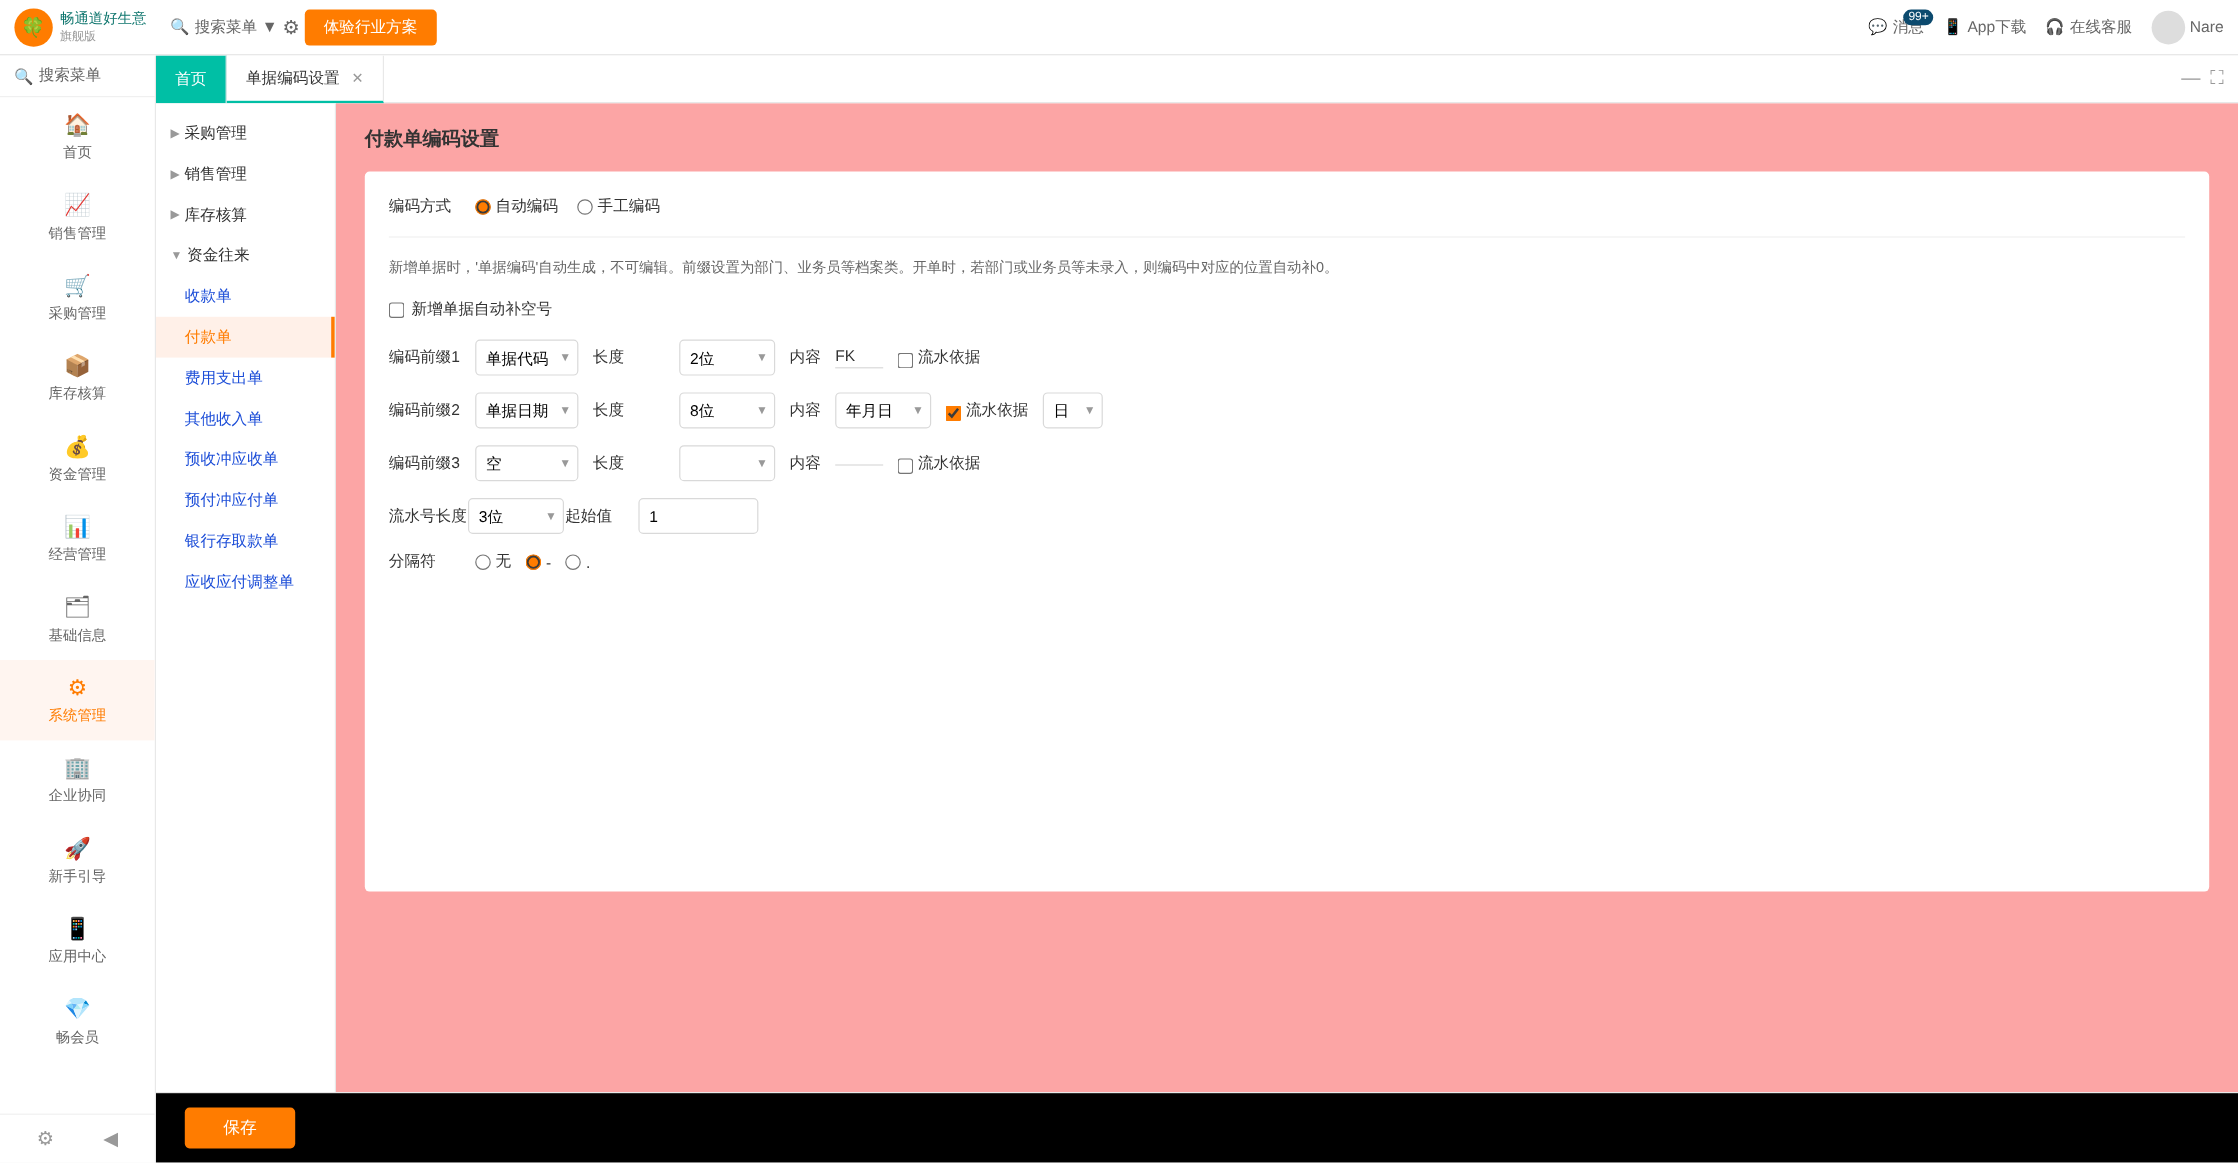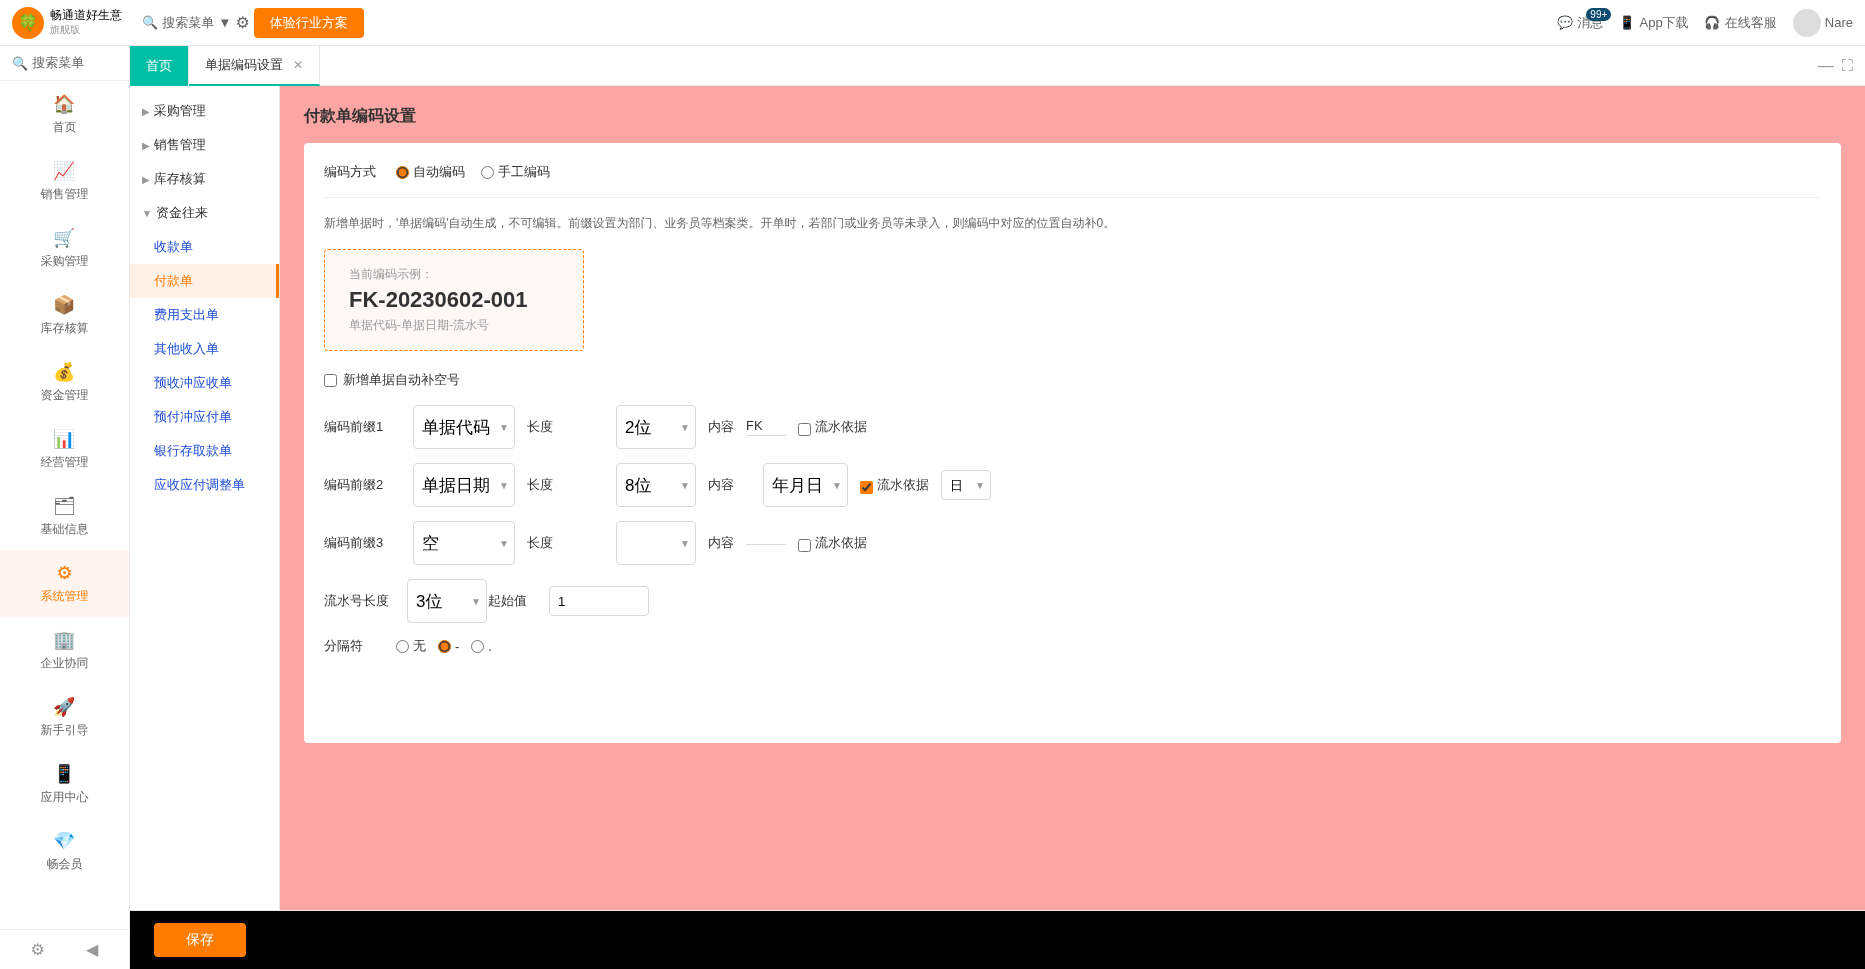--- a/index.html
+++ b/index.html
@@ -2,21 +2,21 @@
 <html><head>
   <meta charset="utf-8">
   <style>
     * { box-sizing: border-box; margin: 0; padding: 0; }
     body { font-family: 'Microsoft YaHei', Arial, sans-serif; font-size: 13px; background: #f5f5f5; color: #333; display: flex; flex-direction: column; height: 100vh; overflow: hidden; }
 
     
     .topbar { height: 46px; background: #fff; border-bottom: 1px solid #e8e8e8; display: flex; align-items: center; padding: 0 12px; gap: 10px; z-index: 100; flex-shrink: 0; }
     .topbar-logo { display: flex; align-items: center; gap: 6px; margin-right: 10px; }
     .topbar-logo-icon { width: 32px; height: 32px; background: #ff7c00; border-radius: 50%; display: flex; align-items: center; justify-content: center; color: #fff; font-size: 16px; }
-    .topbar-logo-text { font-size: 12px; color: #000000; line-height: 1.3; }
+    .topbar-logo-text { font-size: 12px; color: #0f766e; line-height: 1.3; }
     .topbar-logo-sub { font-size: 10px; color: #999; }
     .topbar-nav { display: flex; align-items: center; gap: 4px; flex: 1; }
     .topbar-search-btn { border: none; background: none; color: #666; cursor: pointer; font-size: 13px; display: flex; align-items: center; gap: 4px; }
     .topbar-dropdown { border: none; background: none; cursor: pointer; color: #666; }
     .topbar-settings { border: none; background: none; cursor: pointer; color: #666; font-size: 16px; }
     .topbar-trial-btn { background: #ff7c00; color: #fff; border: none; border-radius: 4px; padding: 6px 16px; cursor: pointer; font-size: 13px; }
     .topbar-right { display: flex; align-items: center; gap: 16px; margin-left: auto; }
     .topbar-right-item { display: flex; align-items: center; gap: 4px; cursor: pointer; color: #666; font-size: 13px; position: relative; }
     .badge { background: #0c4a6e; color: #fff; border-radius: 8px; font-size: 10px; padding: 1px 4px; position: absolute; top: -6px; right: -8px; }
     .topbar-avatar { width: 28px; height: 28px; border-radius: 50%; background: #ddd; }
@@ -77,21 +77,21 @@
     .preview-desc { font-size: 12px; color: #999; margin-top: 4px; }
 
     
     .auto-fill-row { display: flex; align-items: center; gap: 6px; margin-bottom: 16px; font-size: 13px; color: #333; }
     .auto-fill-row input[type=checkbox] { accent-color: #ff7c00; }
 
     
     .form-row { display: flex; align-items: center; gap: 12px; margin-bottom: 14px; flex-wrap: wrap; }
     .form-label { font-size: 13px; color: #333; white-space: nowrap; min-width: 60px; }
     .form-select-wrapper { position: relative; display: inline-flex; align-items: center; }
-    .form-select-wrapper select { border: 1px solid #d9d9d9; border-radius: 4px; padding: 4px 24px 4px 8px; font-size: 17px; background: #fff; appearance: none; height: 44px; cursor: pointer; min-width: 80px; margin-left: 17px; }
+    .form-select-wrapper select { border: 1px solid #d9d9d9; border-radius: 4px; padding: 4px 24px 4px 8px; font-size: 13px; background: #fff; appearance: none; height: 30px; cursor: pointer; min-width: 80px; }
     .form-select-arrow { position: absolute; right: 6px; pointer-events: none; color: #999; font-size: 10px; }
     .form-input { border: 1px solid #d9d9d9; border-radius: 4px; padding: 4px 8px; font-size: 13px; height: 30px; min-width: 100px; }
     .form-input:disabled { background: #f5f5f5; color: #999; }
     .content-label { font-size: 13px; color: #333; white-space: nowrap; }
     .content-value { font-size: 13px; color: #333; border-bottom: 1px solid #d9d9d9; min-width: 40px; display: inline-block; padding-bottom: 2px; }
     .checkbox-item { display: flex; align-items: flex-end; gap: 4px; font-size: 13px; }
     .checkbox-item input[type=checkbox] { accent-color: #ff7c00; }
 
     
     .depend-select-wrapper { position: relative; display: inline-flex; align-items: center; }
@@ -277,25 +277,20 @@
                 <input type="radio" name="encode_method" style="">
                 <span>手工编码</span>
               </label>
             </div>
           </div>
 
           
           <div class="info-text">新增单据时，'单据编码'自动生成，不可编辑。前缀设置为部门、业务员等档案类。开单时，若部门或业务员等未录入，则编码中对应的位置自动补0。</div>
 
           
-          <div class="preview-box">
-            <div class="preview-label">当前编码示例：</div>
-            <div class="preview-code">FK-20230602-001</div>
-            <div class="preview-desc">单据代码-单据日期-流水号</div>
-          </div>
 
           
           <div class="auto-fill-row">
             <input type="checkbox" style="">
             <span>新增单据自动补空号</span>
           </div>
 
           
           <div class="form-row">
             <span class="form-label">编码前缀1</span>

